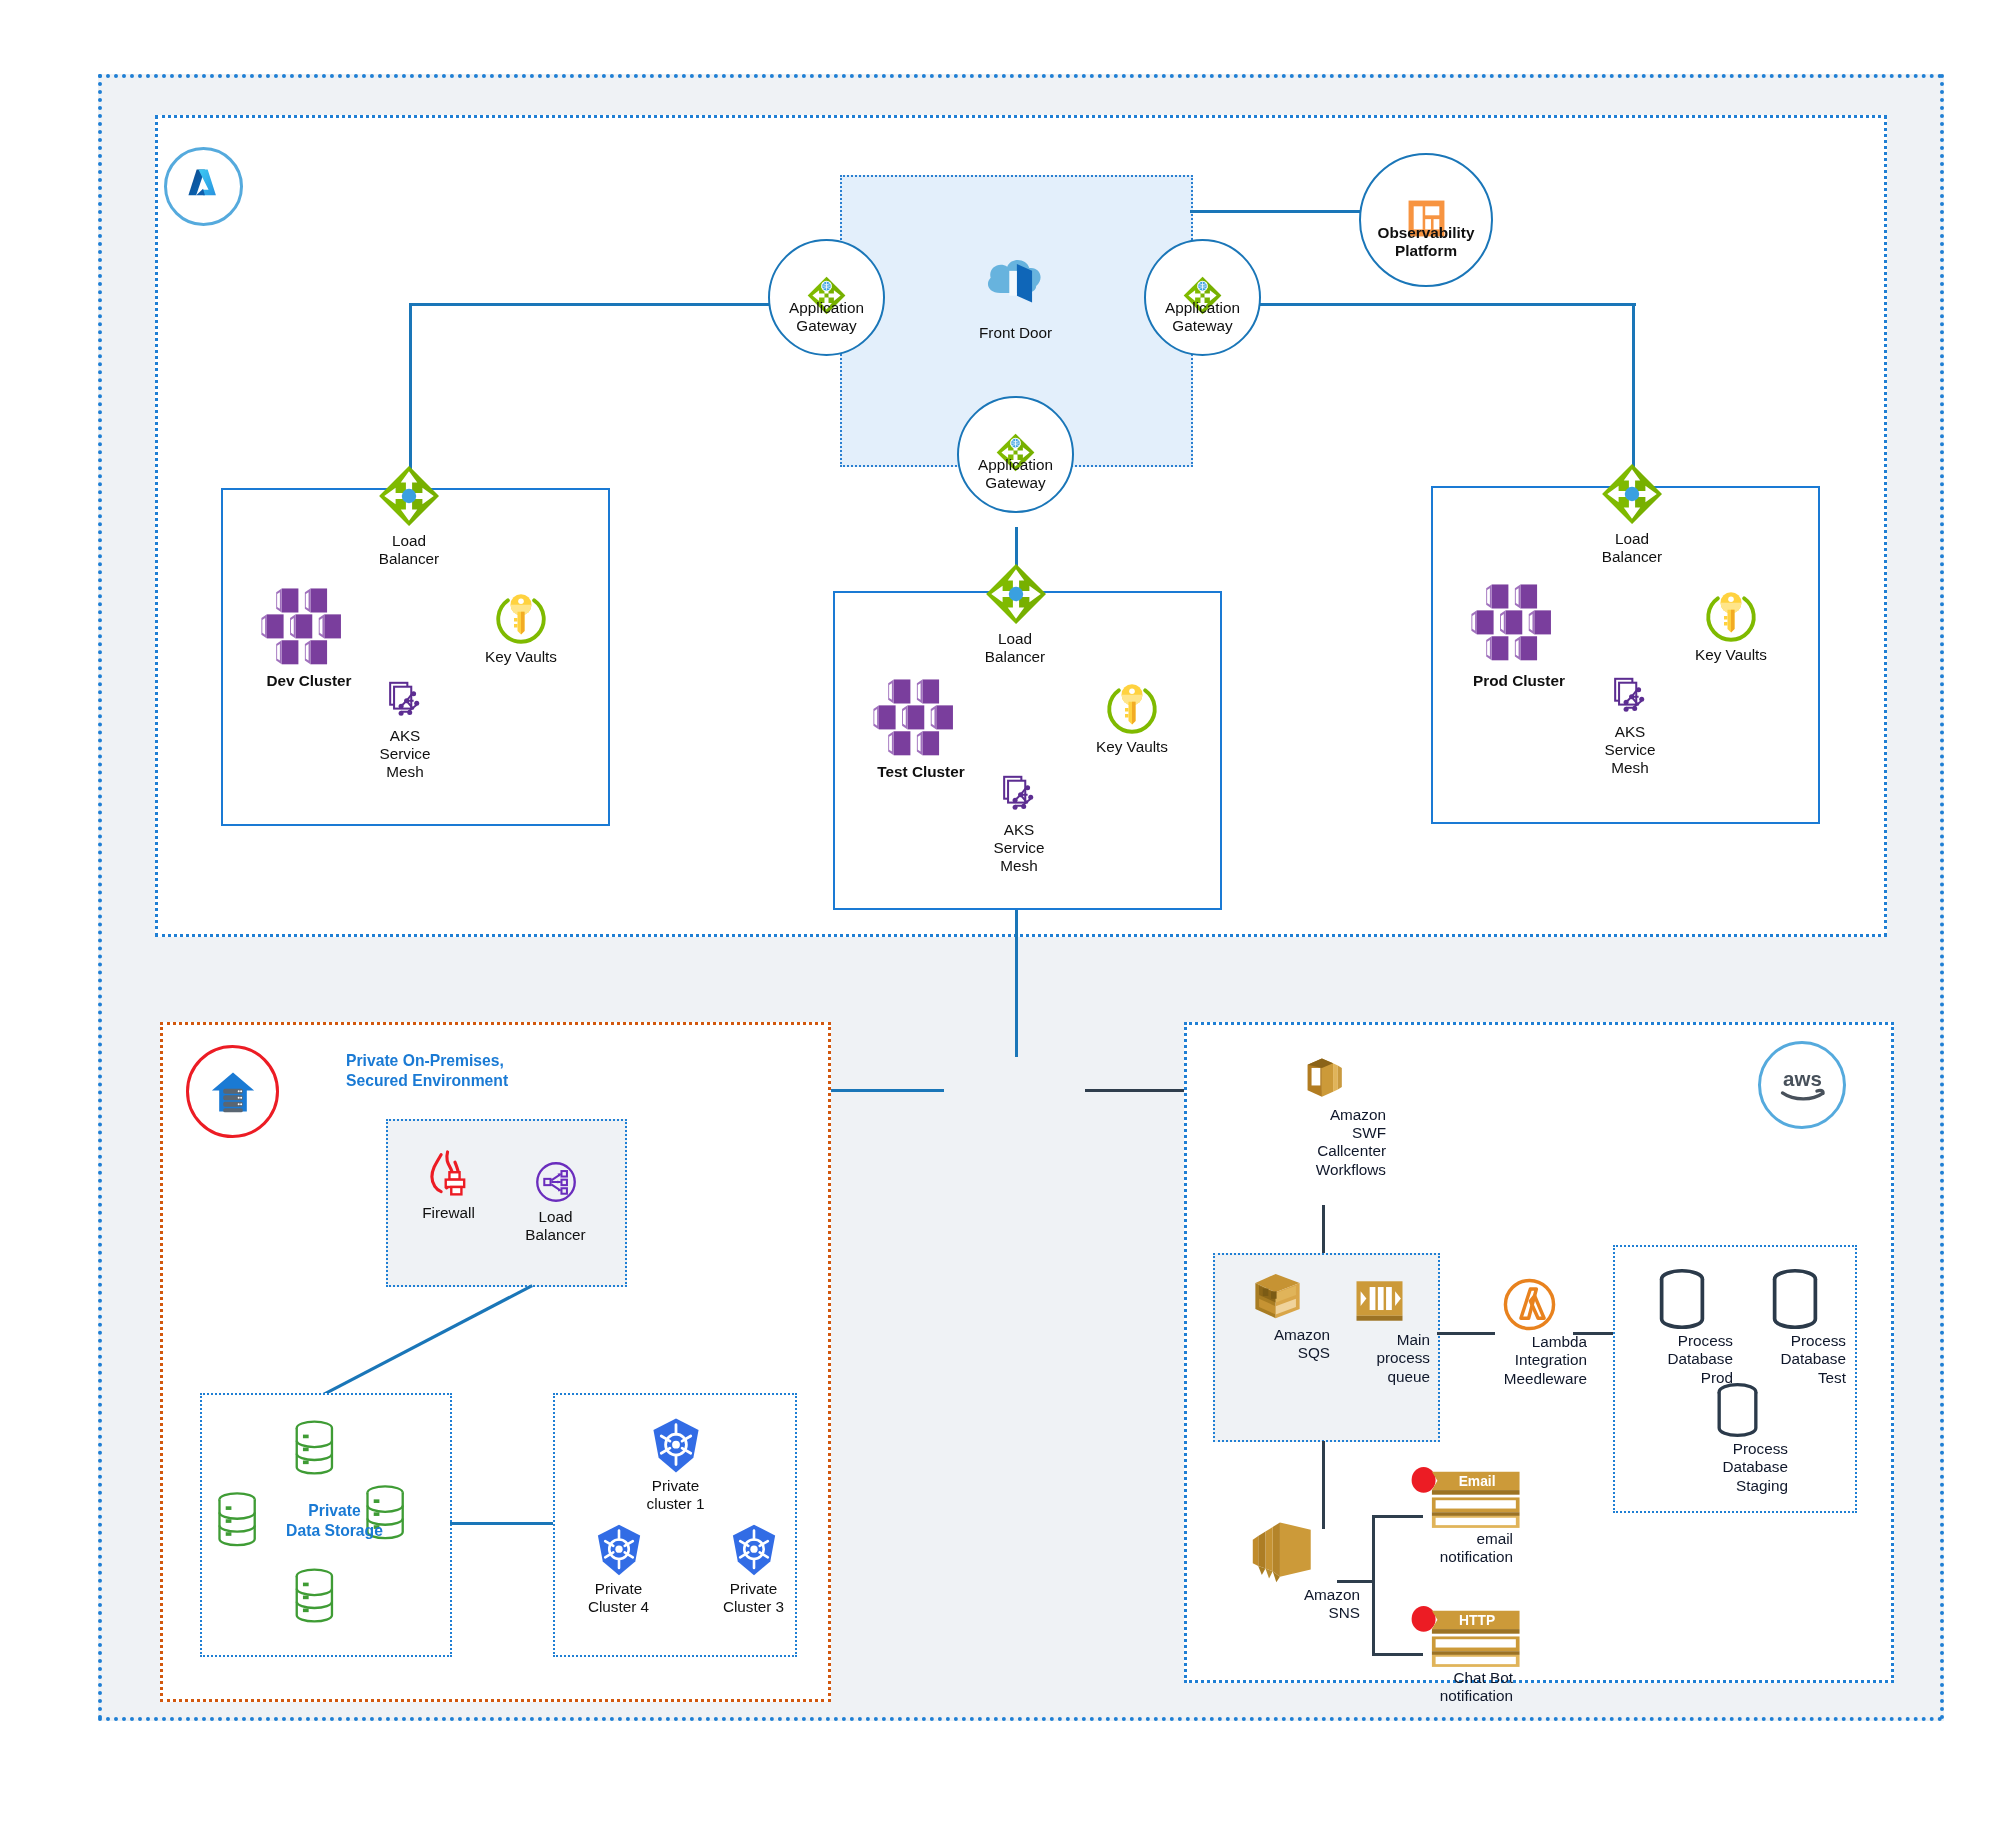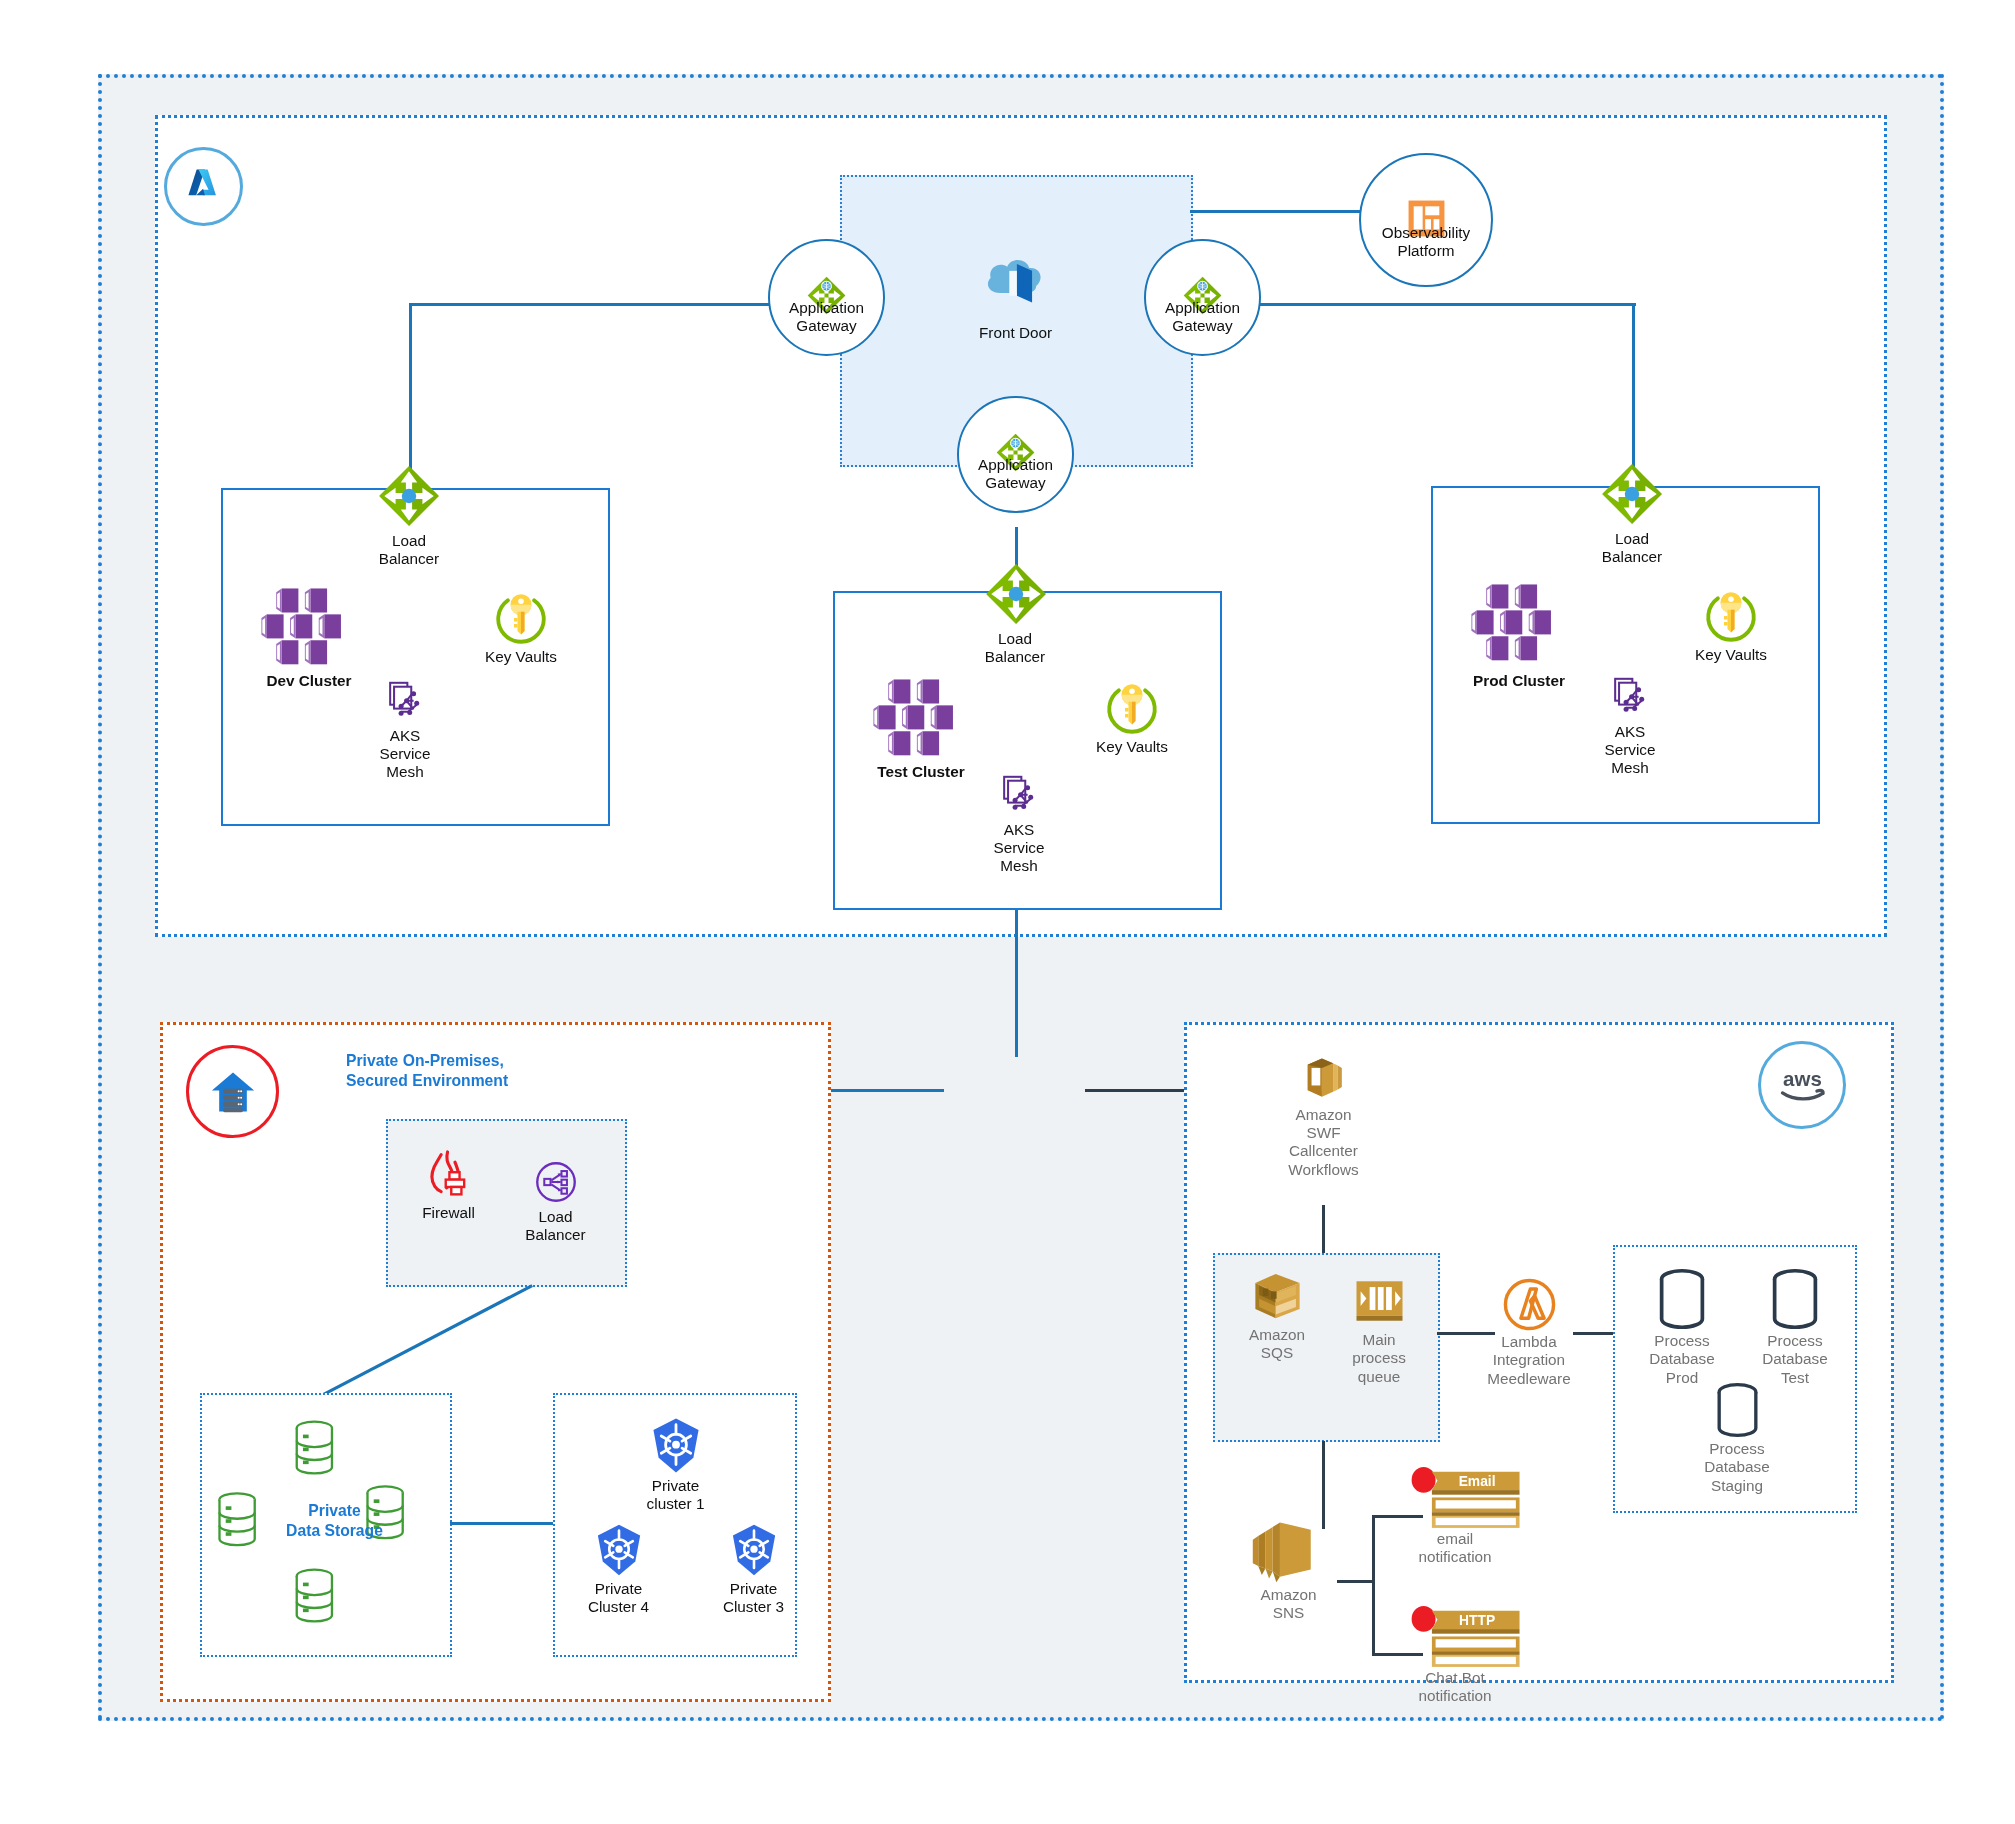--- a/index.html
+++ b/index.html
@@ -25,21 +25,21 @@
   .dk-v{background:#2f3e4d;width:3.2px;}
 
   
   .circle-node{border-radius:50%;border:2.8px solid #1a76b8;background:#ffffff;
       display:flex;flex-direction:column;align-items:center;justify-content:center;}
   .circle-logo{border-radius:50%;border:3.2px solid #55aadd;background:#ffffff;
       display:flex;align-items:center;justify-content:center;}
   .circle-logo.red{border-color:#ec1c24;border-width:3.7px;}
 
   .lbl{font-size:15.3px;color:#101010;text-align:center;line-height:1.18;}
-  .lbl-dk{font-size:15.3px;color:#737373;text-align:center;line-height:1.2;}
+  .lbl-dk{font-size:15.3px;color:#0f172a;text-align:right;line-height:1.2;}
   .lbl-b{font-weight:bold;}
   .lbl-blue{color:#1a7ad4;font-weight:bold;font-size:15.7px;line-height:1.25;}
   .node-label{position:absolute;width:120px;left:50%;transform:translateX(-50%);}
 
   .icon-wrap{display:flex;flex-direction:column;align-items:center;}
 
   svg{display:block;}
 </style>
 </head>
 <body>
@@ -134,21 +134,21 @@
         <circle cx="32" cy="18" r="6.4" fill="#3aa0e0"></circle>
         <path d="M26 18h12M32 12v12M27 14.5q5 3 10 0M27 21.5q5-3 10 0" stroke="#ffffff" stroke-width="1.1" fill="none"></path>
       </svg>
     </div>
     <div class="node-label lbl" style="top:58px;">
       <div>Application</div>
       <div>Gateway</div>
     </div>
   </div>
 
-  <div class="abs circle-node" style="left:1359px;top:153px;width:134px;height:134px;">
+  <div class="abs circle-node" style="left:1359px;top:153px;width:134px;height:134px;font-weight:bold;">
     <div class="icon-wrap" style="margin-top:-2.8px;">
       <svg width="41" height="41" viewBox="0 0 64 64">
         <rect x="4" y="4" width="56" height="56" fill="#f79441"></rect>
         <rect x="12" y="13" width="14" height="36" fill="#ffffff"></rect>
         <rect x="30" y="13" width="22" height="14" fill="#ffffff"></rect>
         <rect x="30" y="33" width="9" height="16" fill="#ffffff"></rect>
         <rect x="43" y="33" width="9" height="16" fill="#ffffff"></rect>
       </svg>
     </div>
     <div class="node-label lbl" style="top:69px;width:139px;">

